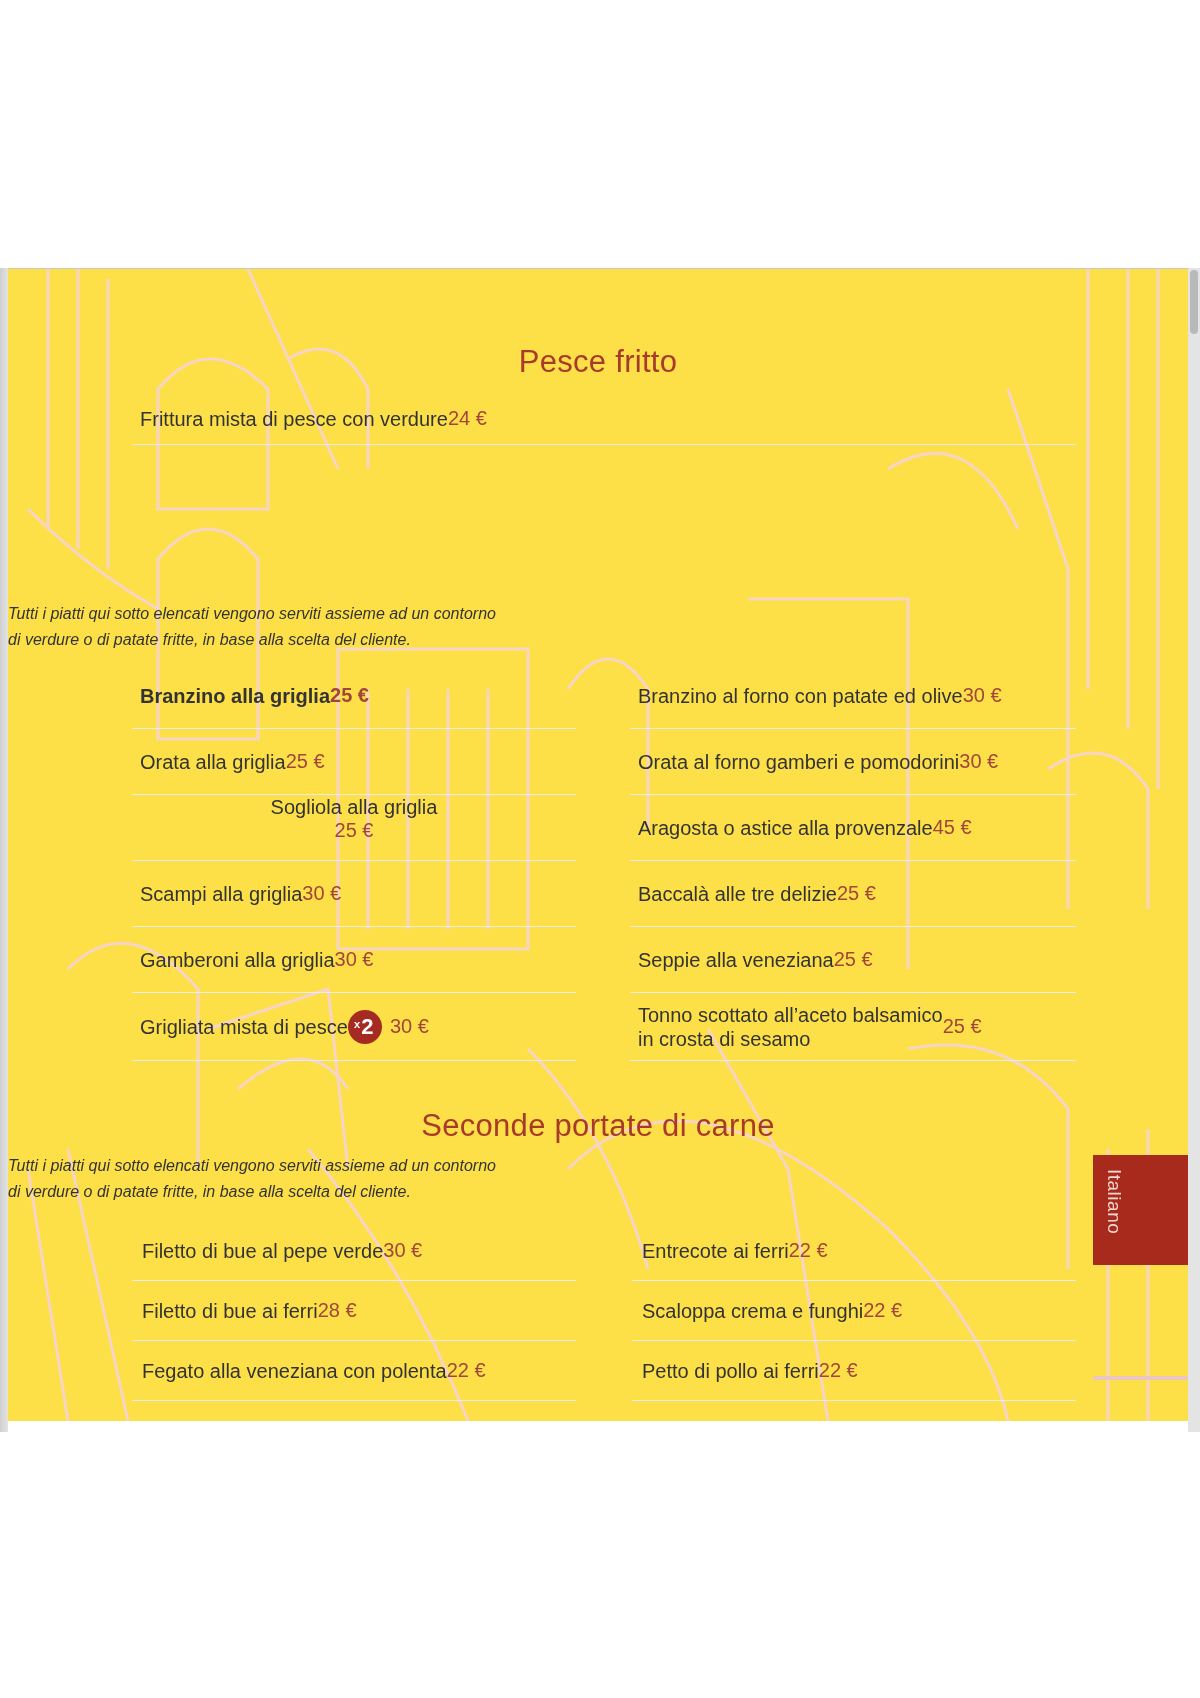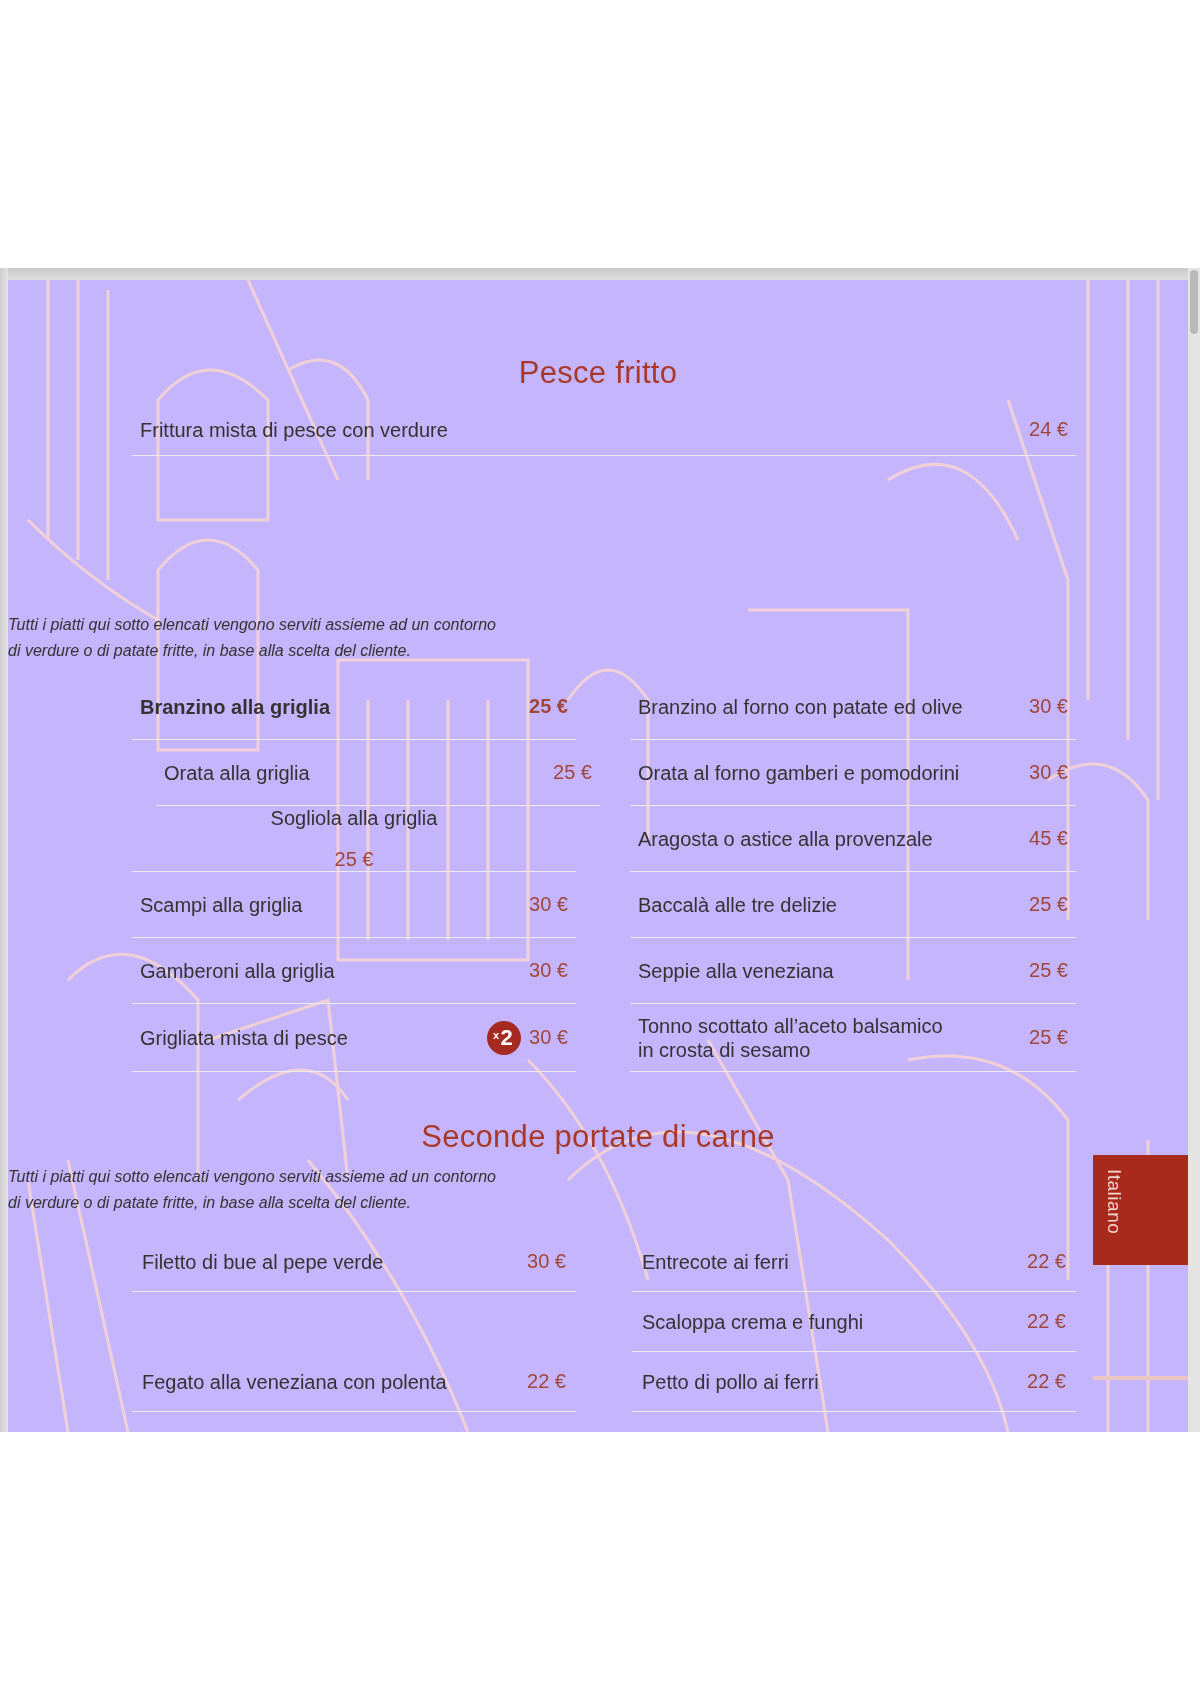--- a/index.html
+++ b/index.html
@@ -9,22 +9,22 @@
   }
   .frame-top {
     position:absolute; left:0; top:268px; width:1200px; height:12px;
     background:linear-gradient(#c9c9c9,#dedede);
   }
   .frame-left {
     position:absolute; left:0; top:268px; width:8px; height:1164px;
     background:linear-gradient(90deg,#cfcfcf,#e3e3e3);
   }
   .viewport {
-    position:absolute; left:8px; top:280px; width:1180px; height:1152px;
-    background:#c4b5fd; overflow:hidden;
+    position:absolute; left:8px; top:269px; width:1180px; height:1152px;
+    background:#fde047; overflow:hidden;
   }
   
   .sketch { position:absolute; left:0; top:0; width:1180px; height:1152px; pointer-events:none; }
   .scroll-track {
     position:absolute; left:1188px; top:268px; width:12px; height:1164px;
     background:#e4e4e4;
   }
   .scroll-thumb {
     position:absolute; left:2px; top:2px; width:8px; height:64px; border-radius:4px;
     background:#b9b9b9;
@@ -32,21 +32,21 @@
 
   .section-title {
     position:absolute; left:0; width:1180px; text-align:center;
     color:#a83a2c; font-size:31px; font-weight:normal; letter-spacing:0.3px;
   }
   .section-note {
     position:absolute; left:0; width:948px; text-align:left;
     color:#333; font-size:16px; font-style:italic; line-height:26px;
   }
   .row {
-    position:absolute; display:flex; align-items:center; justify-content:space-between;
+    position:absolute; display:flex; align-items:center; 
     border-bottom:1px solid #ececec; box-sizing:border-box; color:#3a3a3a;
   }
   .row .name { font-size:20px; line-height:24px; color:#333; }
   .row .price { font-size:20px; color:#a1463a; white-space:nowrap; }
   .row .right-group { display:flex; align-items:center; gap:8px; }
   .badge {
     width:34px; height:34px; border-radius:50%; background:#a52a22;
     color:#fff; display:flex; align-items:center; justify-content:center;
     font-weight:bold; font-size:22px; position:relative;
   }
@@ -108,21 +108,21 @@
     <span class="price">24 €</span>
   </div>
 
   <div class="section-note" style="top:332px;">Tutti i piatti qui sotto elencati vengono serviti assieme ad un contorno</div>
   <div class="section-note" style="top:358px;">di verdure o di patate fritte, in base alla scelta del cliente.</div>
 
   <div class="row" style="left:124px; top:394px; width:444px; height:66px; padding:0 8px;font-weight:bold;">
     <span class="name">Branzino alla griglia</span>
     <span class="price">25 €</span>
   </div>
-  <div class="row" style="left:124px; top:460px; width:444px; height:66px; padding:0 8px;margin-left:24px;">
+  <div class="row" style="left:124px; top:460px; width:444px; height:66px; padding:0 8px;">
     <span class="name">Orata alla griglia</span>
     <span class="price">25 €</span>
   </div>
   <div class="row" style="left:124px; top:526px; width:444px; height:66px; padding:0 8px;flex-direction:column;">
     <span class="name">Sogliola alla griglia</span>
     <span class="price">25 €</span>
   </div>
   <div class="row" style="left:124px; top:592px; width:444px; height:66px; padding:0 8px;">
     <span class="name">Scampi alla griglia</span>
     <span class="price">30 €</span>
@@ -171,20 +171,24 @@
   </div>
 
   <div class="section-title" style="top:839px;">Seconde portate di carne</div>
   <div class="section-note" style="top:884px;">Tutti i piatti qui sotto elencati vengono serviti assieme ad un contorno</div>
   <div class="section-note" style="top:910px;">di verdure o di patate fritte, in base alla scelta del cliente.</div>
 
   <div class="row" style="left:124px; top:952px; width:444px; height:60px; padding:0 10px;">
     <span class="name">Filetto di bue al pepe verde</span>
     <span class="price">30 €</span>
   </div>
+  <div class="row" style="left:124px; top:1012px; width:444px; height:60px; padding:0 10px;">
+    <span class="name">Filetto di bue ai ferri</span>
+    <span class="price">28 €</span>
+  </div>
   <div class="row" style="left:124px; top:1072px; width:444px; height:60px; padding:0 10px;">
     <span class="name">Fegato alla veneziana con polenta</span>
     <span class="price">22 €</span>
   </div>
 
   <div class="row" style="left:624px; top:952px; width:444px; height:60px; padding:0 10px;">
     <span class="name">Entrecote ai ferri</span>
     <span class="price">22 €</span>
   </div>
   <div class="row" style="left:624px; top:1012px; width:444px; height:60px; padding:0 10px;">

